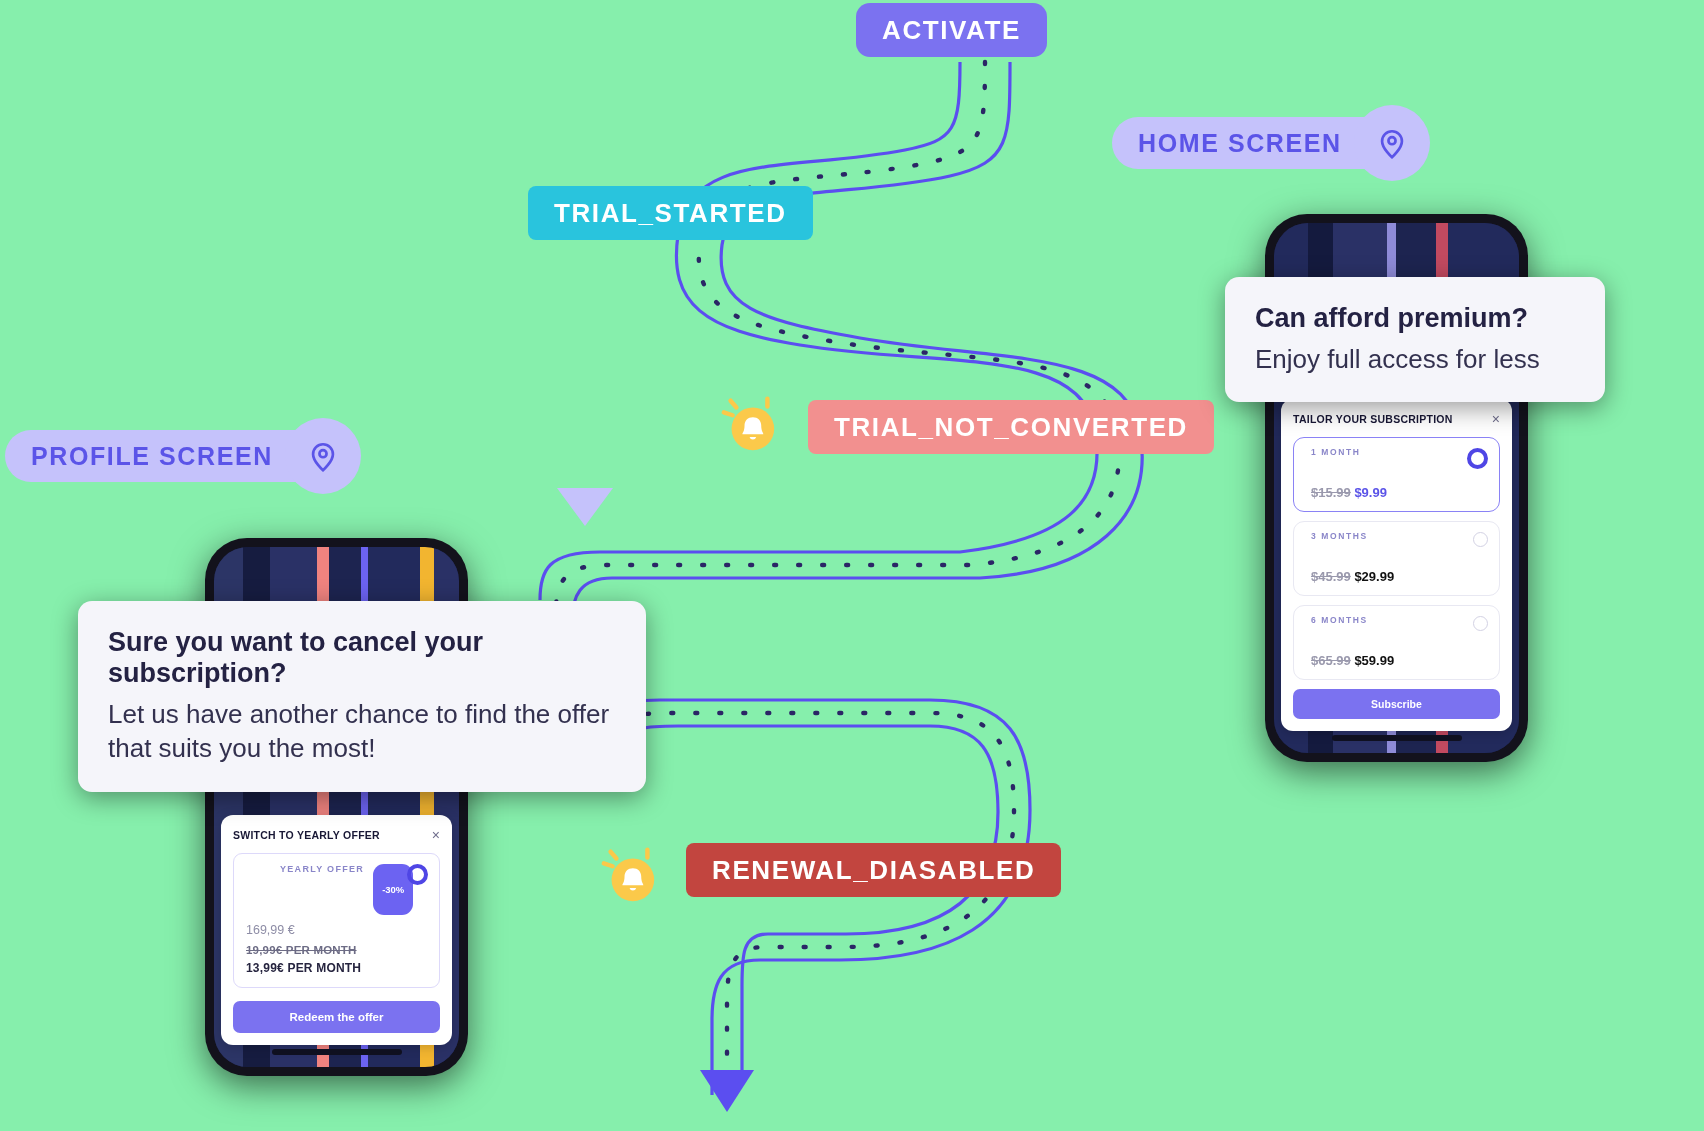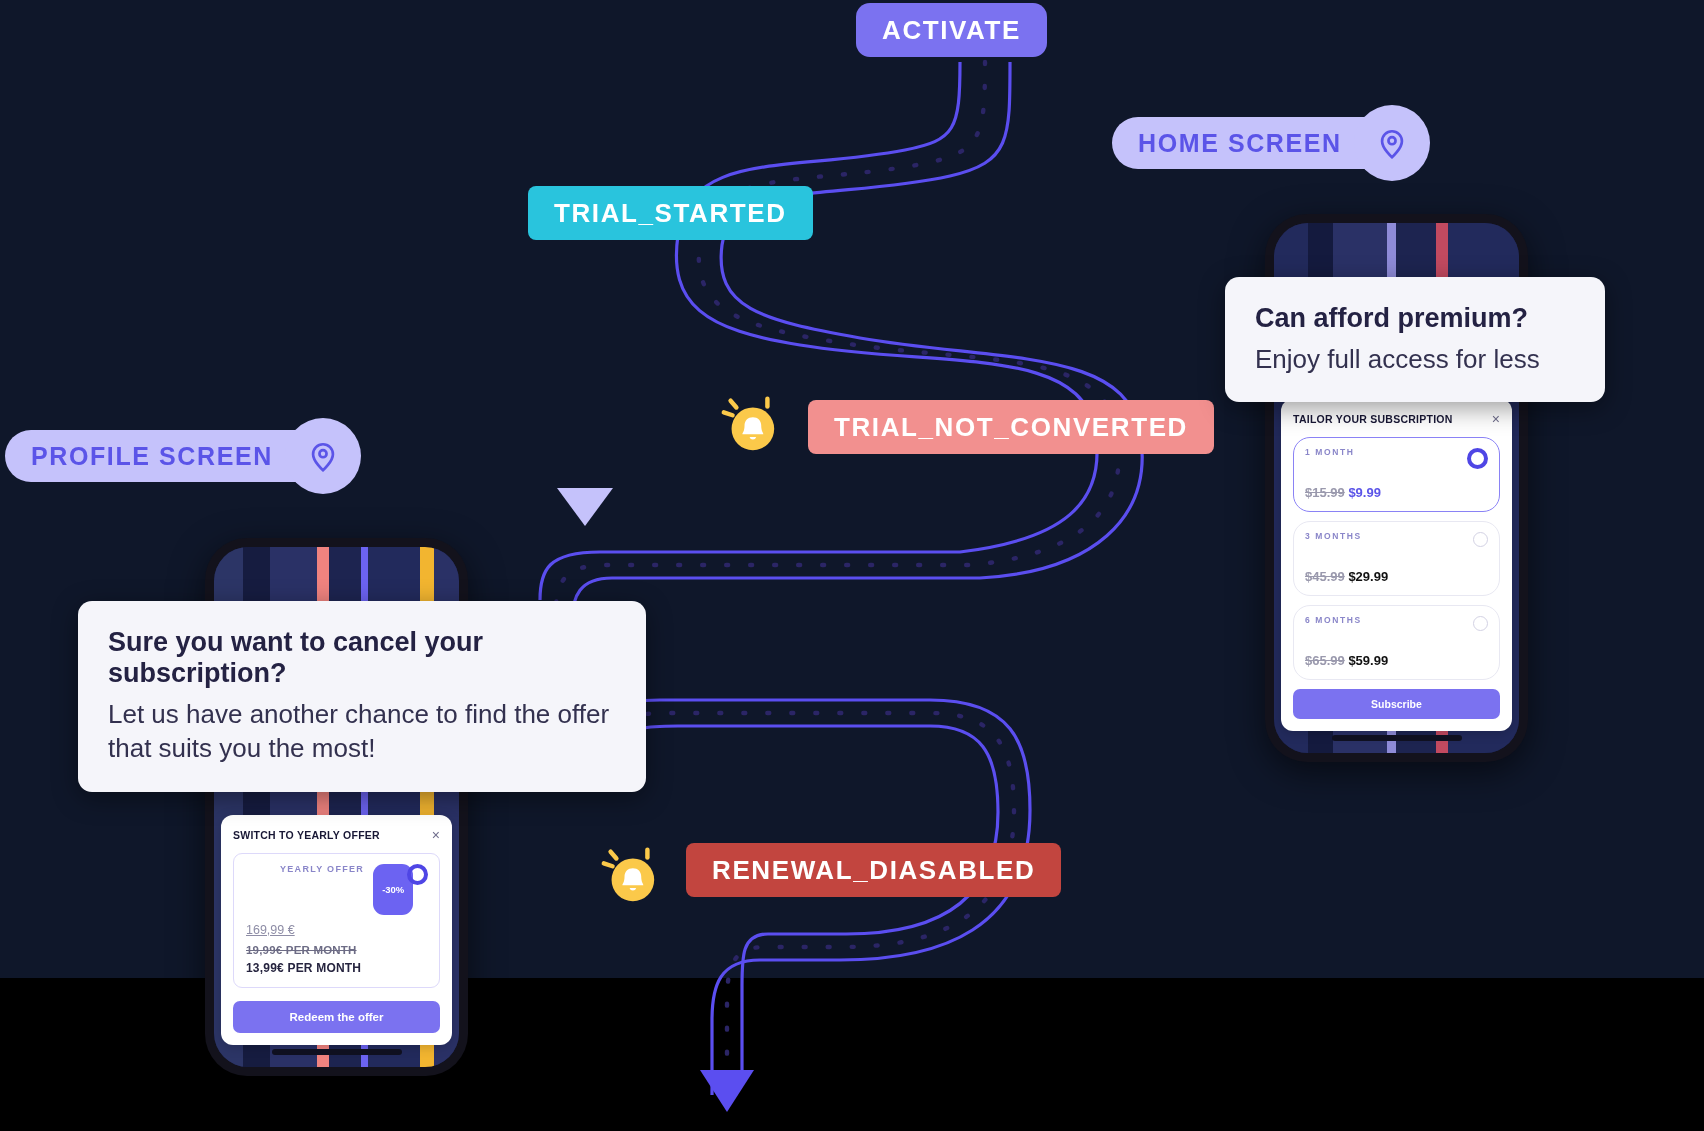--- a/index.html
+++ b/index.html
@@ -1,19 +1,19 @@
 <!DOCTYPE html>
 <html><head>
 <meta charset="utf-8">
 <style>
   html,body{margin:0;padding:0;background:#000;}
   body{width:1704px;height:1131px;position:relative;overflow:hidden;
        font-family:"Liberation Sans","DejaVu Sans",sans-serif;}
 
-  #stage{position:absolute;inset:0;width:1704px;height:978px;background:#0f172a;}
+  #stage{position:absolute;inset:0;width:1704px;height:1131px;background:#86efac;}
 
   
   #flow{position:absolute;left:0;top:0;width:1704px;height:1131px;}
 
   
   .pill{position:absolute;display:flex;align-items:center;justify-content:center;
         border-radius:8px;color:#fff;font-weight:700;letter-spacing:1.6px;
         font-size:26px;white-space:nowrap;padding:0 26px;height:54px;}
   .pill.activate{background:#7b72f0;left:856px;top:3px;border-radius:14px;}
   .pill.trialstart{background:#29c4dd;left:528px;top:186px;}
@@ -64,21 +64,21 @@
   .dlg-home{left:1225px;top:277px;width:320px;}
   .dlg-cancel{left:78px;top:601px;width:508px;}
 
   
   .sheet{position:absolute;left:7px;right:7px;bottom:22px;background:#fff;
          border-radius:12px;padding:13px 12px 12px;box-shadow:0 2px 12px rgba(0,0,0,.18);}
   .sheet-head{display:flex;align-items:center;justify-content:space-between;
          margin-bottom:11px;}
   .sheet-title{font-size:10.5px;font-weight:700;color:#181735;letter-spacing:.25px;}
   .sheet-x{font-size:14px;color:#6f6d8c;line-height:1;cursor:pointer;}
-  .plan{border:1px solid #e8e8f2;border-radius:17px;padding:9px 11px 11px;
+  .plan{border:1px solid #e8e8f2;border-radius:11px;padding:9px 17px 11px;
         margin-bottom:9px;position:relative;background:#fff;}
   .plan.sel{border-color:#8a82f5;}
   .plan-name{font-size:8.5px;font-weight:700;color:#8a86c9;letter-spacing:1.6px;
         margin-bottom:6px;}
   .plan-price{font-size:13px;font-weight:700;color:#111;margin-top:28px;}
   .plan-price .old{color:#9a99ad;text-decoration:line-through;font-weight:700;}
   .plan-price .new.accent{color:#5b54e8;}
   .radio{position:absolute;right:11px;top:10px;width:13px;height:13px;
         border:1.8px solid #d3d2e4;border-radius:50%;}
   .radio.on{border:4px solid #4f46e5;}
@@ -88,21 +88,21 @@
 
   
   .sheet2{position:absolute;left:7px;right:7px;bottom:22px;background:#fff;
          border-radius:12px;padding:13px 12px 12px;box-shadow:0 2px 12px rgba(0,0,0,.18);}
   .offer{border:1px solid #ddd9fa;border-radius:9px;padding:10px 12px 12px;
          position:relative;margin-bottom:13px;}
   .offer-row{display:flex;align-items:flex-start;gap:9px;margin-bottom:8px;margin-left:34px;}
   .offer-name{font-size:9px;font-weight:700;color:#8a86c9;letter-spacing:1.3px;}
   .badge-off{background:#6c63f2;color:#fff;font-size:9.5px;font-weight:700;
          border-radius:11px;padding:20px 9px;}
-  .o-total{font-size:12.5px;color:#8e8da6;margin-bottom:7px;text-decoration:underline;}
+  .o-total{font-size:12.5px;color:#8e8da6;margin-bottom:7px;}
   .o-old{font-size:11.5px;font-weight:700;color:#6d6c85;text-decoration:line-through;
          letter-spacing:.2px;margin-bottom:5px;}
   .o-new{font-size:12px;font-weight:700;color:#26243f;letter-spacing:.2px;}
   .redeem-btn{display:block;width:100%;border:0;background:#7b72f0;color:#fff;
          font-weight:700;font-size:11.5px;border-radius:7px;padding:10px 0;cursor:pointer;
          font-family:inherit;}
 </style>
 </head>
 <body>
 

